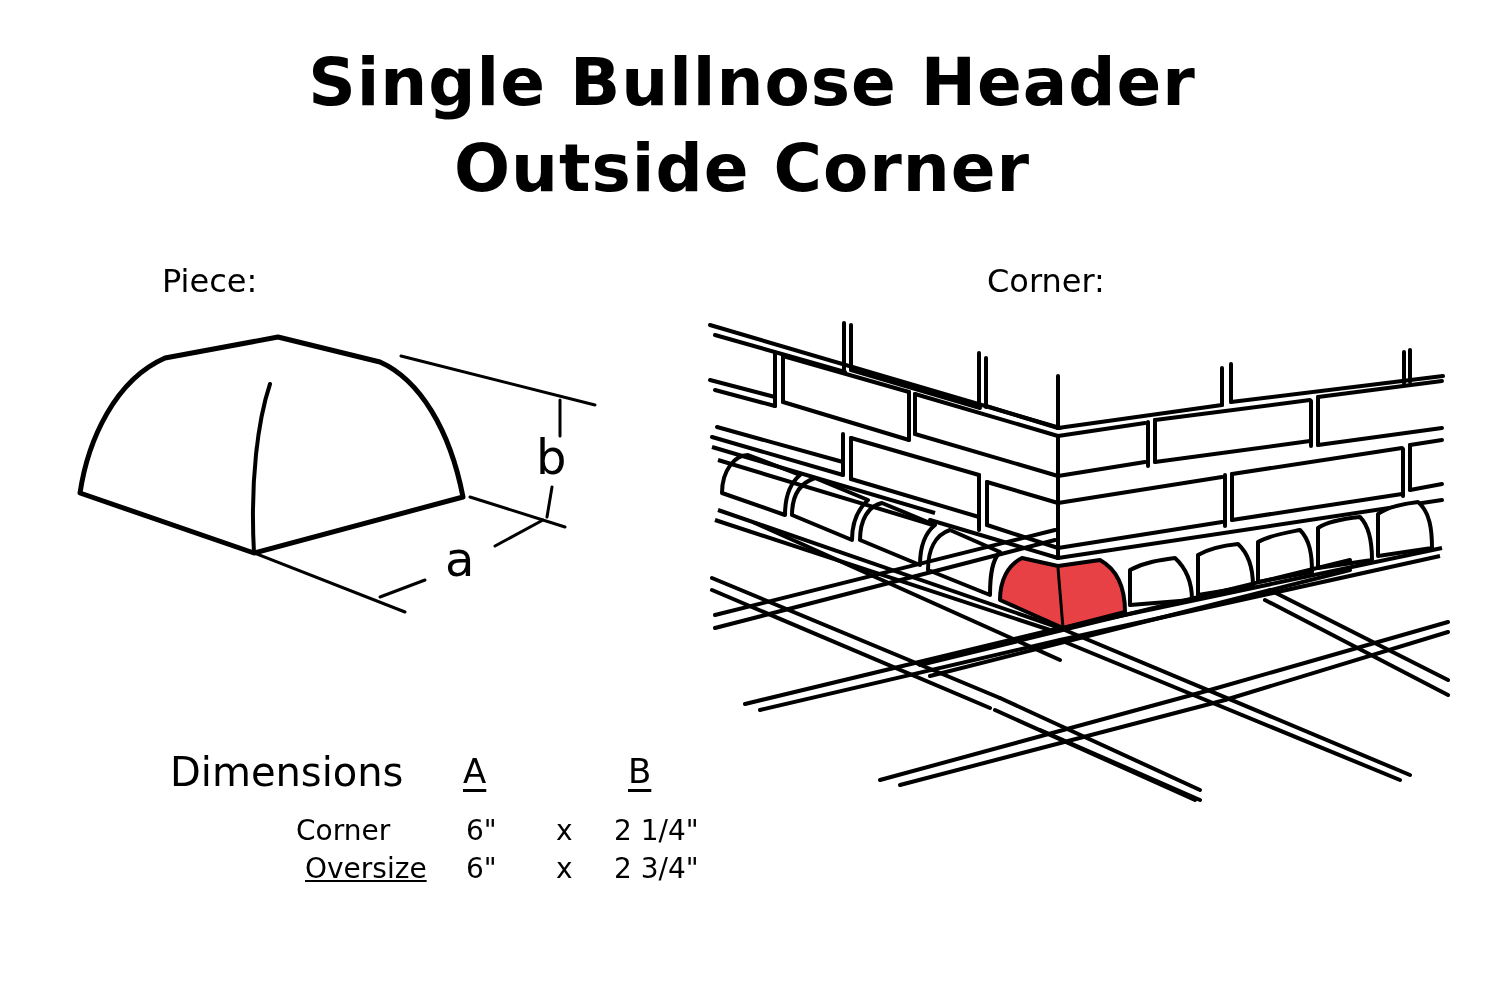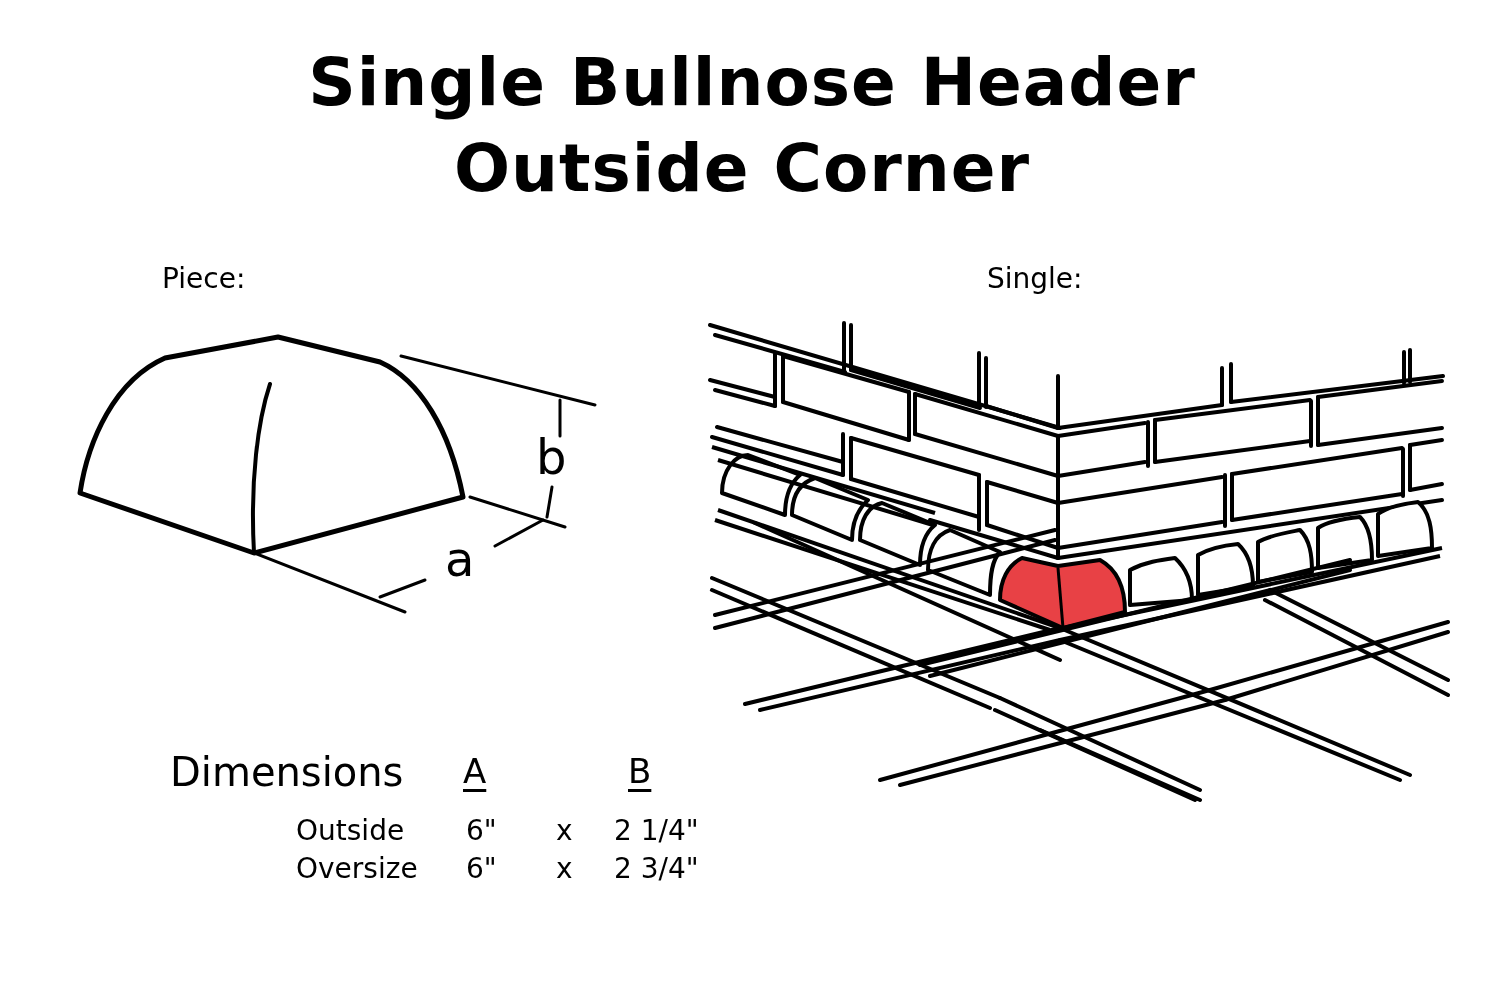--- a/index.html
+++ b/index.html
@@ -1,39 +1,39 @@
 <!DOCTYPE html>
 <html><head>
   <meta charset="utf-8">
   <style>
     html, body { margin: 0; padding: 0; background: #ffffff; }
     body { width: 1500px; height: 1001px; position: relative; overflow: hidden; font-family: "DejaVu Sans", "Liberation Sans", sans-serif; color: #000; }
     .title { position: absolute; left: 0; width: 1500px; text-align: center; font-weight: bold; font-size: 66px; letter-spacing: 1px; line-height: 1; margin: 0; }
     .title.l1 { top: 50px; left: 2px; }
     .title.l2 { top: 136px; left: -8px; }
-    .section-label { position: absolute; font-size: 28px; line-height: 1; }
+    .section-label { position: absolute; font-size: 32px; line-height: 1; }
     .piece-label { left: 162px; top: 265px; }
     .usage-label { left: 987px; top: 265px; }
     svg { position: absolute; left: 0; top: 0; }
     .dims { position: absolute; font-size: 40px; line-height: 1; }
     .dims-h { left: 170px; top: 752px; }
     .col-h { position: absolute; font-size: 34px; text-decoration: underline; text-underline-offset: 6px; line-height: 1; top: 754px; }
     .col-a { left: 463px; }
     .col-b { left: 628px; }
     .row { position: absolute; font-size: 28px; line-height: 1; }
     .row span { position: absolute; white-space: nowrap; }
   </style>
 </head>
 <body>
 
 <h1 class="title l1">Single Bullnose Header</h1>
 <h1 class="title l2">Outside Corner</h1>
 
 <div class="section-label piece-label">Piece:</div>
-<div class="section-label usage-label">Single:</div>
+<div class="section-label usage-label">Corner:</div>
 
 <svg width="1500" height="1001">
   <g fill="none" stroke="#000" stroke-linecap="round" stroke-linejoin="round">
 
     <path d="M 80 493 L 254 553 L 463 497 C 450 430 420 380 380 362 L 278 337 L 165 358 C 115 380 88 440 80 493 Z" stroke-width="5" fill="#fff"></path>
 
     <path d="M 254 553 C 250 480 258 420 270 384" stroke-width="4"></path>
 
     <line x1="401" y1="356" x2="595" y2="405" stroke-width="3"></line>
     <line x1="470" y1="497" x2="565" y2="527" stroke-width="3"></line>
@@ -172,23 +172,23 @@
     <line x1="1210" y1="690" x2="1448" y2="622"></line>
     <line x1="1225" y1="700" x2="1448" y2="632"></line>
   </g>
 </svg>
 
 <div class="dims dims-h">Dimensions</div>
 <div class="col-h col-a">A</div>
 <div class="col-h col-b">B</div>
 
 <div class="row" style="top:817px; left:0;">
-  <span style="left:296px;">Outside</span>
+  <span style="left:296px;">Corner</span>
   <span style="left:466px;">6"</span>
   <span style="left:556px;">x</span>
   <span style="left:614px;">2 1/4"</span>
 </div>
 <div class="row" style="top:855px; left:0;">
-  <span style="left:296px;">Oversize</span>
+  <span style="left:305px;text-decoration:underline;">Oversize</span>
   <span style="left:466px;">6"</span>
   <span style="left:556px;">x</span>
   <span style="left:614px;">2 3/4"</span>
 </div>
 
 </body></html>

